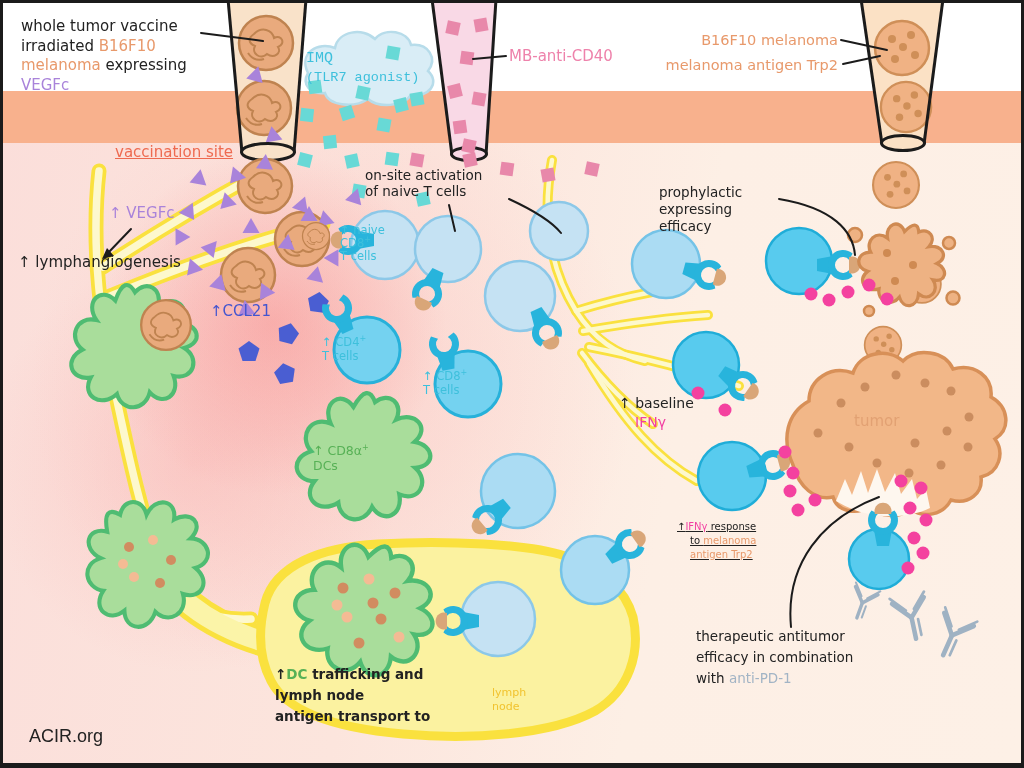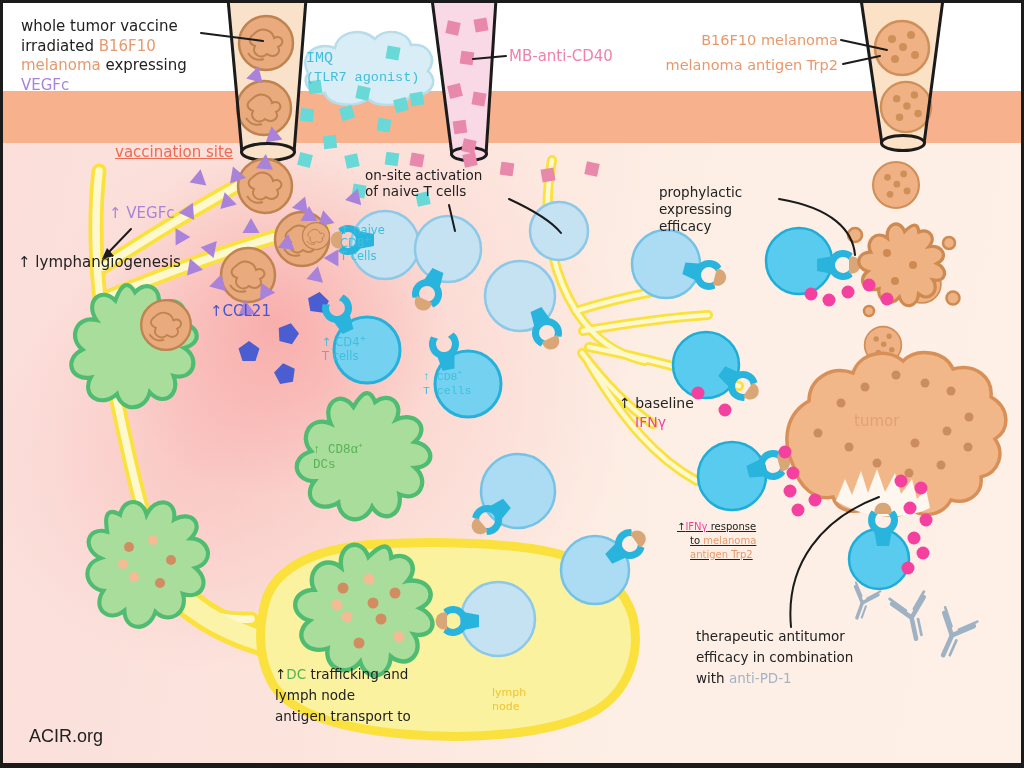--- a/index.html
+++ b/index.html
@@ -403,26 +403,26 @@
 <div class="lbl ctr c-black" style="left:362px;top:164px;width:180px;font-size:13.5px;line-height:1.2;">
   <div>on-site activation</div>
   <div>of naive T cells</div>
 </div>
 
 <div class="lbl ctr c-cyan" style="left:319px;top:333px;width:90px;font-size:11.5px;line-height:1.2;">
   <div><span>↑ CD4</span><sup>+</sup></div>
   <div>T cells</div>
 </div>
 
-<div class="lbl ctr c-cyan" style="left:420px;top:367px;width:90px;font-size:11.5px;line-height:1.2;font-family:Liberation Mono, monospace;">
+<div class="lbl ctr c-cyan" style="left:420px;top:367px;width:90px;font-size:11.5px;line-height:1.2;">
   <div><span>↑ CD8</span><sup>+</sup></div>
   <div>T cells</div>
 </div>
 
-<div class="lbl ctr c-green" style="left:310px;top:440px;width:104px;font-size:12.5px;line-height:1.2;font-family:Liberation Mono, monospace;">
+<div class="lbl ctr c-green" style="left:310px;top:440px;width:104px;font-size:12.5px;line-height:1.2;">
   <div><span>↑ CD8α</span><sup>+</sup></div>
   <div>DCs</div>
 </div>
 
 <div class="lbl ctr c-black" style="left:656px;top:181px;width:150px;font-size:13.5px;line-height:1.25;">
   <div>prophylactic</div>
   <div>expressing</div>
   <div>efficacy</div>
 </div>
 
@@ -438,21 +438,21 @@
   <div style="padding-left:13px;"><span class="c-black">to </span><span class="c-orange">melanoma</span></div>
   <div style="padding-left:13px;"><span class="c-orange">antigen Trp2</span></div>
 </div>
 
 <div class="lbl ctr" style="left:693px;top:623px;width:204px;font-size:13.5px;line-height:1.55;">
   <div class="c-black">therapeutic antitumor</div>
   <div class="c-black">efficacy in combination</div>
   <div><span class="c-black">with </span><span class="c-grayblue">anti-PD-1</span></div>
 </div>
 
-<div class="lbl ctr" style="left:272px;top:661px;width:200px;font-size:13.5px;line-height:1.55;">
+<div class="lbl ctr" style="left:272px;top:661px;width:200px;font-size:13.5px;line-height:1.55;font-weight:bold;">
   <div><span class="c-black">↑</span><span class="c-green">DC</span><span class="c-black"> trafficking  and</span></div>
   <div class="c-black">lymph node</div>
   <div class="c-black">antigen transport to</div>
 </div>
 
 <div class="lbl ctr c-yellow" style="left:489px;top:683px;width:64px;font-size:11px;line-height:1.3;">
   <div>lymph</div>
   <div>node</div>
 </div>
 

